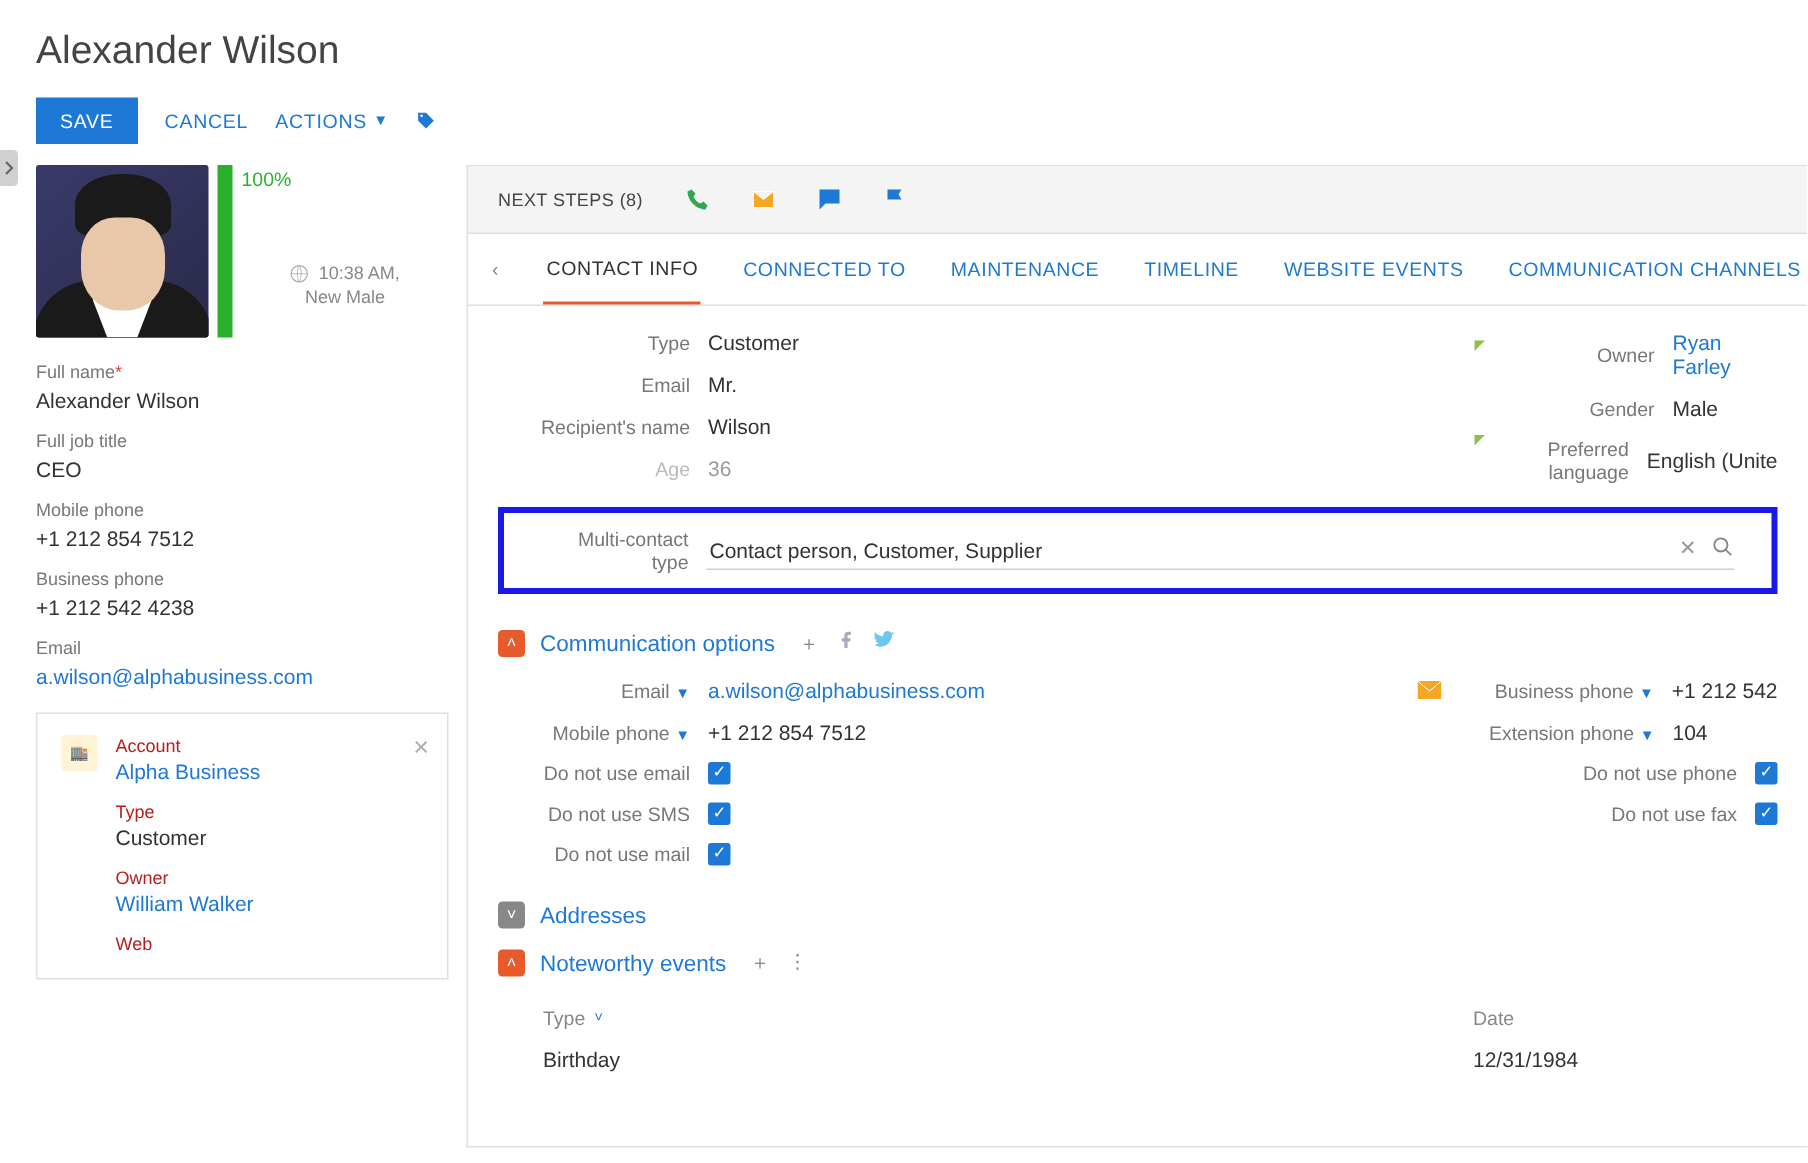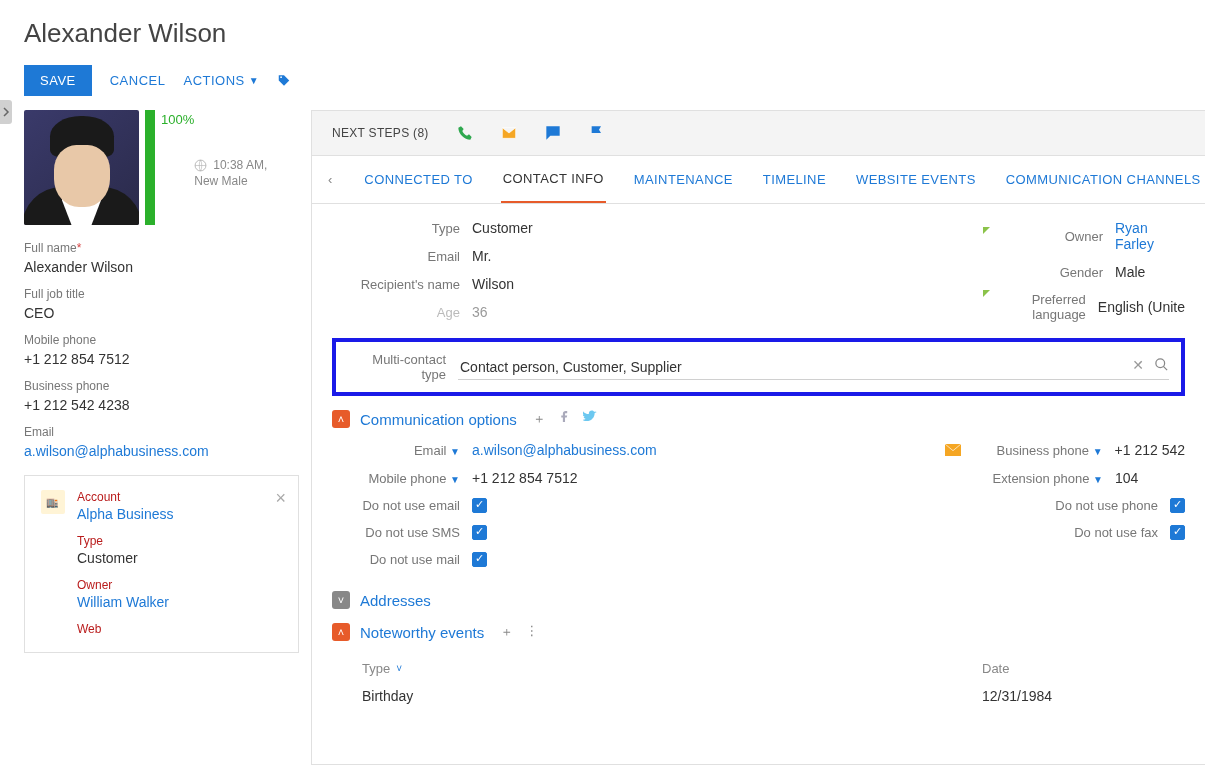--- a/index.html
+++ b/index.html
@@ -16,21 +16,21 @@
 .left-col { width: 275px; flex-shrink: 0; }
 .right-col { flex: 1; border: 1px solid #e0e0e0; border-right: none; overflow: hidden; }
 .profile-box { display: flex; gap: 6px; margin-bottom: 16px; }
 .avatar { width: 115px; height: 115px; background: linear-gradient(140deg, #3a3a6a 0%, #2a2a4a 100%); border-radius: 2px; position: relative; overflow: hidden; }
 .avatar-face { position: absolute; left: 50%; top: 30%; transform: translateX(-50%); width: 56px; height: 62px; background: #e8c8a8; border-radius: 40% 40% 45% 45%; }
 .avatar-hair { position: absolute; left: 50%; top: 5%; transform: translateX(-50%); width: 64px; height: 42px; background: #1a1a1a; border-radius: 48% 48% 20% 20%; }
 .avatar-shirt { position: absolute; bottom: -10px; left: 50%; transform: translateX(-50%); width: 120px; height: 48px; background: #1a1a1a; border-radius: 40px 40px 0 0; }
 .avatar-collar { position: absolute; bottom: 0; left: 50%; transform: translateX(-50%); width: 40px; height: 26px; background: #fff; clip-path: polygon(0 0, 100% 0, 75% 100%, 25% 100%); }
 .completeness-bar { width: 10px; background: #2bb02b; }
 .completeness-txt { color: #2bb02b; font-size: 13px; padding-top: 2px; }
-.timezone { color: #888; font-size: 12px; text-align: right; margin-top: 48px; display: flex; flex-direction: column; align-items: flex-start; gap: 2px; flex: 1; }
+.timezone { color: #888; font-size: 12px; text-align: right; margin-top: 48px; display: flex; flex-direction: column; align-items: center; gap: 2px; flex: 1; }
 .tz-row { display: flex; gap: 6px; align-items: center; }
 .field-group { margin-bottom: 12px; }
 .field-label { color: #777; font-size: 12px; margin-bottom: 4px; }
 .field-label .req { color: #d64646; }
 .field-value { font-size: 14px; color: #333; }
 .field-link { color: #1e79d6; font-size: 14px; }
 .account-card { border: 1px solid #e0e0e0; padding: 14px 16px; margin-top: 16px; position: relative; }
 .account-card .close { position: absolute; top: 12px; right: 12px; color: #aaa; cursor: pointer; font-size: 18px; }
 .account-row { display: flex; gap: 12px; margin-bottom: 12px; }
 .account-icon { width: 24px; height: 24px; background: #fff4d6; border-radius: 2px; display: flex; align-items: center; justify-content: center; font-size: 10px; color: #caa040; flex-shrink: 0; }
@@ -45,21 +45,21 @@
 .tab { padding: 15px 2px; font-size: 13px; letter-spacing: 0.4px; cursor: pointer; color: #1e79d6; }
 .tab.active { color: #333; border-bottom: 3px solid #e75b2a; margin-bottom: -1px; }
 .form-area { padding: 16px 20px 0 20px; }
 .form-row { display: flex; margin-bottom: 12px; align-items: center; }
 .form-lbl { width: 140px; text-align: right; padding-right: 12px; color: #777; font-size: 13px; position: relative; }
 .form-lbl .corner { position: absolute; left: -2px; top: -2px; width: 0; height: 0; border-top: 7px solid #8bc34a; border-right: 7px solid transparent; }
 .form-val { font-size: 14px; flex: 1; }
 .form-val-link { color: #1e79d6; }
 .two-col { display: flex; gap: 24px; }
 .two-col > div { flex: 1; }
-.multi-box { border: 4px solid #1a1ae8; padding: 10px 12px; margin: 4px 0 14px 0; display: flex; align-items: center; }
+.multi-box { border: 4px solid #1a1ae8; padding: 10px 25px; margin: 4px 0 24px 0; display: flex; align-items: center; }
 .multi-box .form-lbl { width: 110px; }
 .multi-box .form-val { border-bottom: 1px solid #d0d0d0; padding: 4px 60px 4px 2px; position: relative; }
 .multi-actions { position: absolute; right: 0; top: 2px; display: flex; gap: 10px; color: #999; }
 .section-hdr { display: flex; align-items: center; gap: 10px; margin: 12px 0 14px 0; }
 .sec-toggle { width: 18px; height: 18px; border-radius: 3px; display: flex; align-items: center; justify-content: center; color: #fff; cursor: pointer; font-size: 11px; }
 .sec-toggle.open { background: #e75b2a; }
 .sec-toggle.closed { background: #888; }
 .sec-title { color: #1e79d6; font-size: 15px; }
 .sec-actions { display: flex; gap: 12px; color: #999; margin-left: 6px; }
 .chk-row { display: flex; align-items: center; margin-bottom: 12px; }
@@ -104,21 +104,21 @@
   <div class="content">
     <div class="left-col">
       <div class="profile-box">
         <div class="avatar">
           <div class="avatar-shirt"></div>
           <div class="avatar-collar"></div>
           <div class="avatar-hair"></div>
           <div class="avatar-face"></div>
         </div>
         <div class="completeness-bar"></div>
-        <div style="display:flex;flex-direction:row;flex:1">
+        <div style="display:flex;flex-direction:column;flex:1">
           <div class="completeness-txt">100%</div>
           <div class="timezone">
             <div class="tz-row">
               <svg width="13" height="13" viewBox="0 0 24 24">
                   <circle cx="12" cy="12" r="10" fill="none" stroke="#aaa" stroke-width="1.5"></circle>
                   <path d="M2 12h20M12 2c3 3 3 17 0 20M12 2c-3 3-3 17 0 20" fill="none" stroke="#aaa" stroke-width="1"></path>
                 </svg>
               <span>10:38 AM,</span>
             </div>
             <span>New Male</span>
@@ -199,22 +199,22 @@
           </span>
         <span class="ns-icon">
             <svg width="16" height="16" viewBox="0 0 24 24">
               <path fill="#1e79d6" d="M4 2v20M4 2h14l-3 5 3 5H4"></path>
             </svg>
           </span>
       </div>
 
       <div class="tabs">
         <span class="tab-arrow">‹</span>
+        <span class="tab active">CONTACT INFO</span>
         <span class="tab">CONNECTED TO</span>
-        <span class="tab active">CONTACT INFO</span>
         <span class="tab">MAINTENANCE</span>
         <span class="tab">TIMELINE</span>
         <span class="tab">WEBSITE EVENTS</span>
         <span class="tab">COMMUNICATION CHANNELS</span>
 
       </div>
 
       <div class="form-area">
         <div class="two-col">
           <div>

